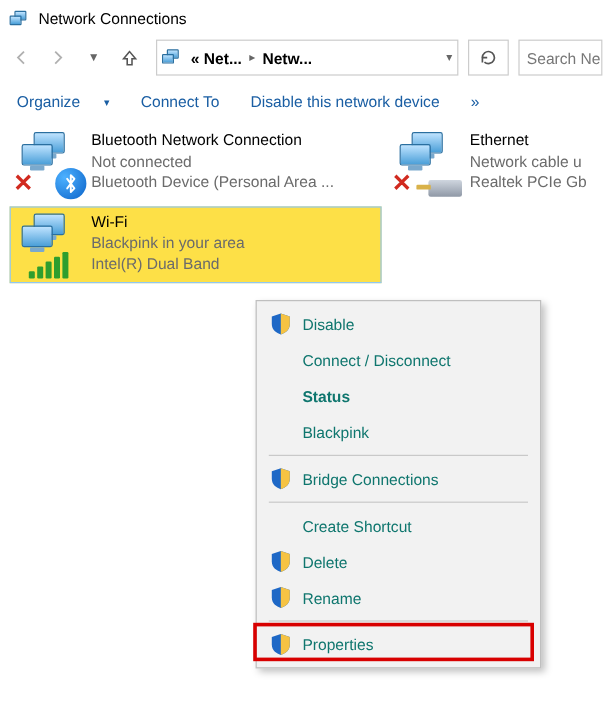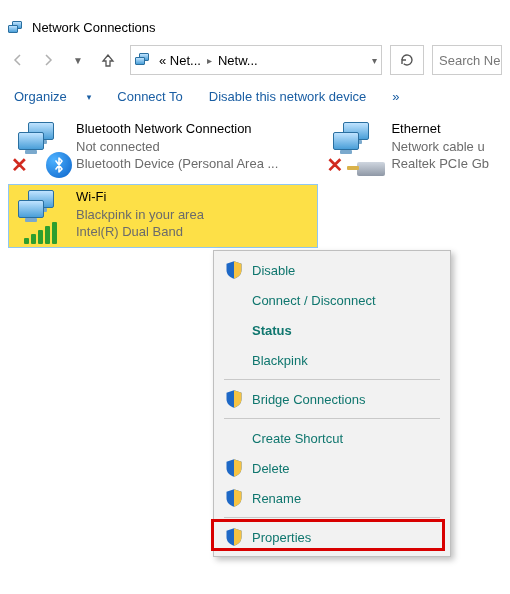--- a/index.html
+++ b/index.html
@@ -13,21 +13,21 @@
     background: #fff;
     color: #000;
     overflow: hidden;
     position: relative;
   }
 
   
   .titlebar {
     display: flex;
     align-items: center;
-    padding: 20px 8px 2px 8px;
+    padding: 8px 8px 2px 8px;
     gap: 6px;
   }
   .titlebar .title { font-size: 13px; color: #000; }
 
   
   .navbar {
     display: flex;
     align-items: center;
     padding: 8px 8px 8px 4px;
     gap: 2px;
@@ -43,21 +43,21 @@
     flex: 1;
     display: flex;
     align-items: center;
     border: 1px solid #ccc;
     height: 30px;
     padding: 0 4px;
     margin: 0 6px;
     gap: 2px;
     min-width: 0;
   }
-  .breadcrumb-box .crumb { padding: 0 4px; white-space: nowrap; overflow: hidden; text-overflow: ellipsis; }
+  .breadcrumb-box .crumb { padding: 0 4px; white-space: nowrap; overflow: hidden; text-overflow: ellipsis; font-weight: bold; }
   .breadcrumb-box .chev { color: #666; font-size: 10px; }
   .refresh-box {
     width: 34px; height: 30px;
     border: 1px solid #ccc;
     display: flex; align-items: center; justify-content: center;
     margin-right: 6px;
     color: #555;
   }
   .search-box {
     width: 70px; height: 30px;

